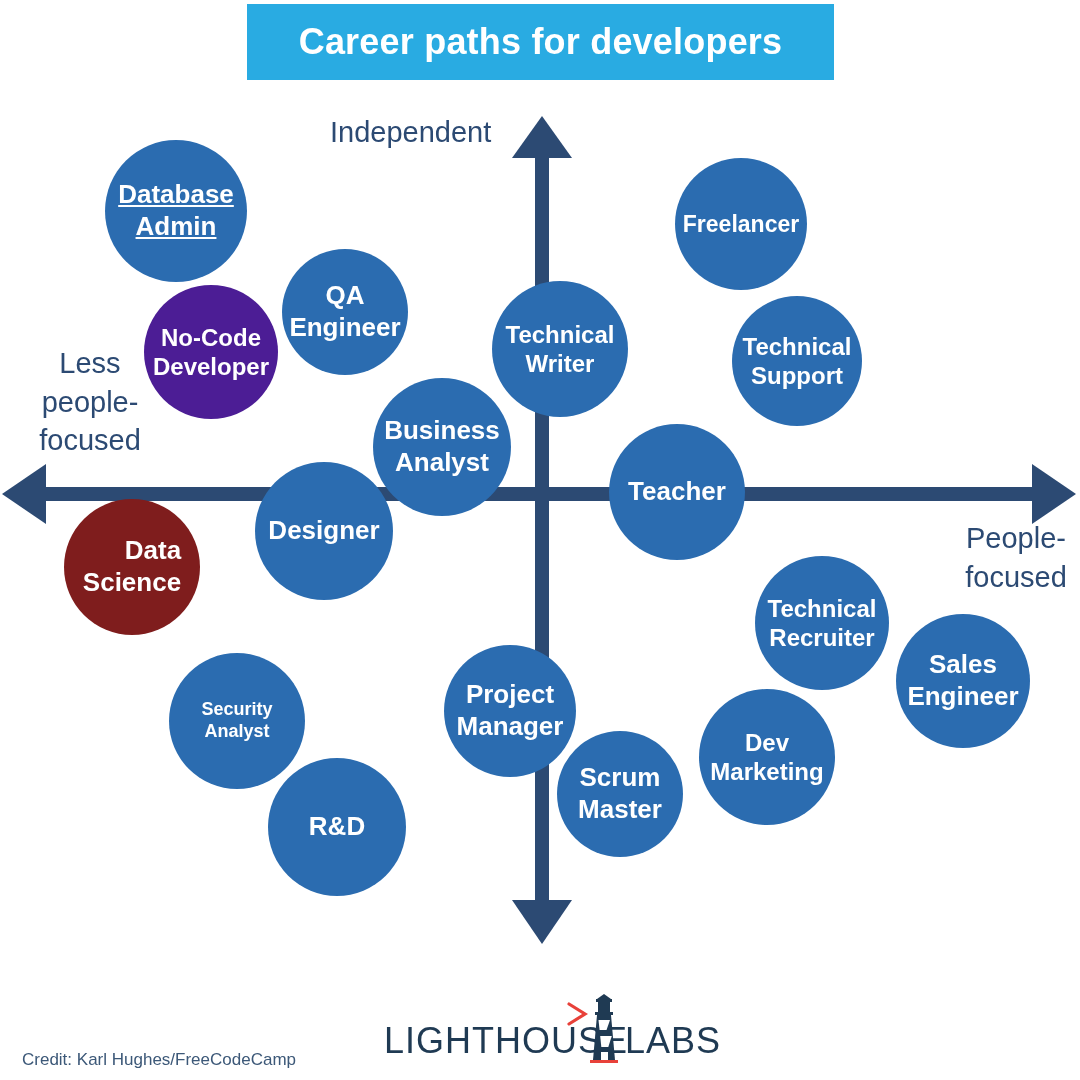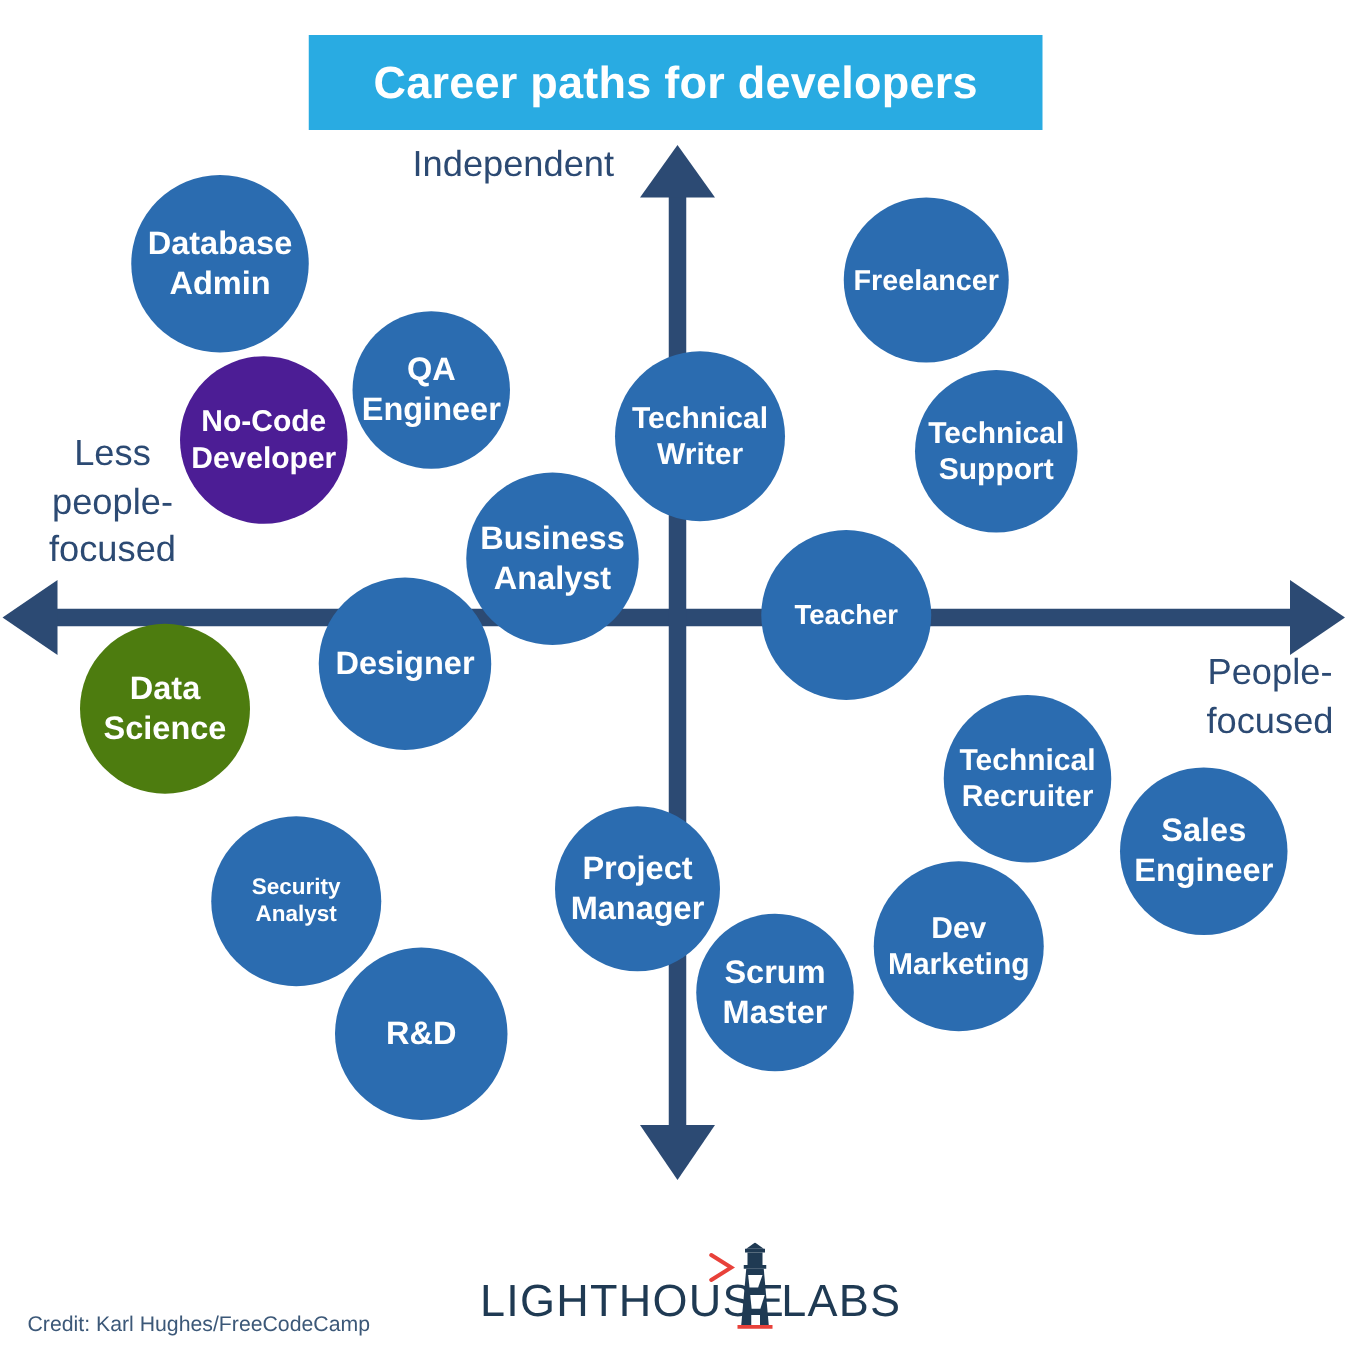--- a/index.html
+++ b/index.html
@@ -12,21 +12,21 @@
   }
   #stage {
     position: relative;
     width: 1080px; height: 1080px;
     background: #ffffff;
   }
 
   
   #title-banner {
     position: absolute;
-    left: 247px; top: 28px;
+    left: 247px; top: 4px;
     width: 587px; height: 76px;
     background: #29ABE2;
     display: flex; align-items: center; justify-content: center;
   }
   #title-text {
     color: #ffffff;
     font-size: 36px;
     font-weight: bold;
     letter-spacing: 0.2px;
     white-space: nowrap;
@@ -124,55 +124,55 @@
 
   <div class="axis-label" id="label-top">Independent</div>
   <div class="axis-label" id="label-left">Less
 people-
 focused</div>
   <div class="axis-label" id="label-right">People-
 focused</div>
 
   <div id="bubble-layer">
       <div class="bubble" style="left: 105px; top: 140px; width: 142px; height: 142px; background: rgb(43, 108, 176);">
-        <span style="font-size: 26px;">Database
+        <span style="font-size: 26px; text-decoration: underline;">Database
 Admin</span>
       </div>
       <div class="bubble" style="left: 144px; top: 285px; width: 134px; height: 134px; background: #4c1d95; align-items: center;">
         <span style="font-size: 24px;">No-Code
 Developer</span>
       </div>
       <div class="bubble" style="left: 282px; top: 249px; width: 126px; height: 126px; background: rgb(43, 108, 176);">
         <span style="font-size: 26px;">QA
 Engineer</span>
       </div>
       <div class="bubble" style="left: 373px; top: 378px; width: 138px; height: 138px; background: rgb(43, 108, 176);">
         <span style="font-size: 26px;">Business
 Analyst</span>
       </div>
       <div class="bubble" style="left: 255px; top: 462px; width: 138px; height: 138px; background: rgb(43, 108, 176);">
         <span style="font-size: 26px;">Designer</span>
       </div>
-      <div class="bubble" style="left: 64px; top: 499px; width: 136px; height: 136px; background: #4d7c0f;">
+      <div class="bubble" style="left: 64px; top: 499px; width: 136px; height: 136px; background: #7f1d1d; text-align: right;">
         <span style="font-size: 26px;">Data
 Science</span>
       </div>
       <div class="bubble" style="left: 492px; top: 281px; width: 136px; height: 136px; background: rgb(43, 108, 176);">
         <span style="font-size: 24px;">Technical
 Writer</span>
       </div>
       <div class="bubble" style="left: 675px; top: 158px; width: 132px; height: 132px; background: rgb(43, 108, 176);">
         <span style="font-size: 23px;">Freelancer</span>
       </div>
       <div class="bubble" style="left: 732px; top: 296px; width: 130px; height: 130px; background: rgb(43, 108, 176);">
         <span style="font-size: 24px;">Technical
 Support</span>
       </div>
       <div class="bubble" style="left: 609px; top: 424px; width: 136px; height: 136px; background: rgb(43, 108, 176);">
-        <span style="font-size: 22px;">Teacher</span>
+        <span style="font-size: 26px;">Teacher</span>
       </div>
       <div class="bubble" style="left: 755px; top: 556px; width: 134px; height: 134px; background: rgb(43, 108, 176);">
         <span style="font-size: 24px;">Technical
 Recruiter</span>
       </div>
       <div class="bubble" style="left: 896px; top: 614px; width: 134px; height: 134px; background: rgb(43, 108, 176);">
         <span style="font-size: 26px;">Sales
 Engineer</span>
       </div>
       <div class="bubble" style="left: 699px; top: 689px; width: 136px; height: 136px; background: rgb(43, 108, 176); text-align: center;">

